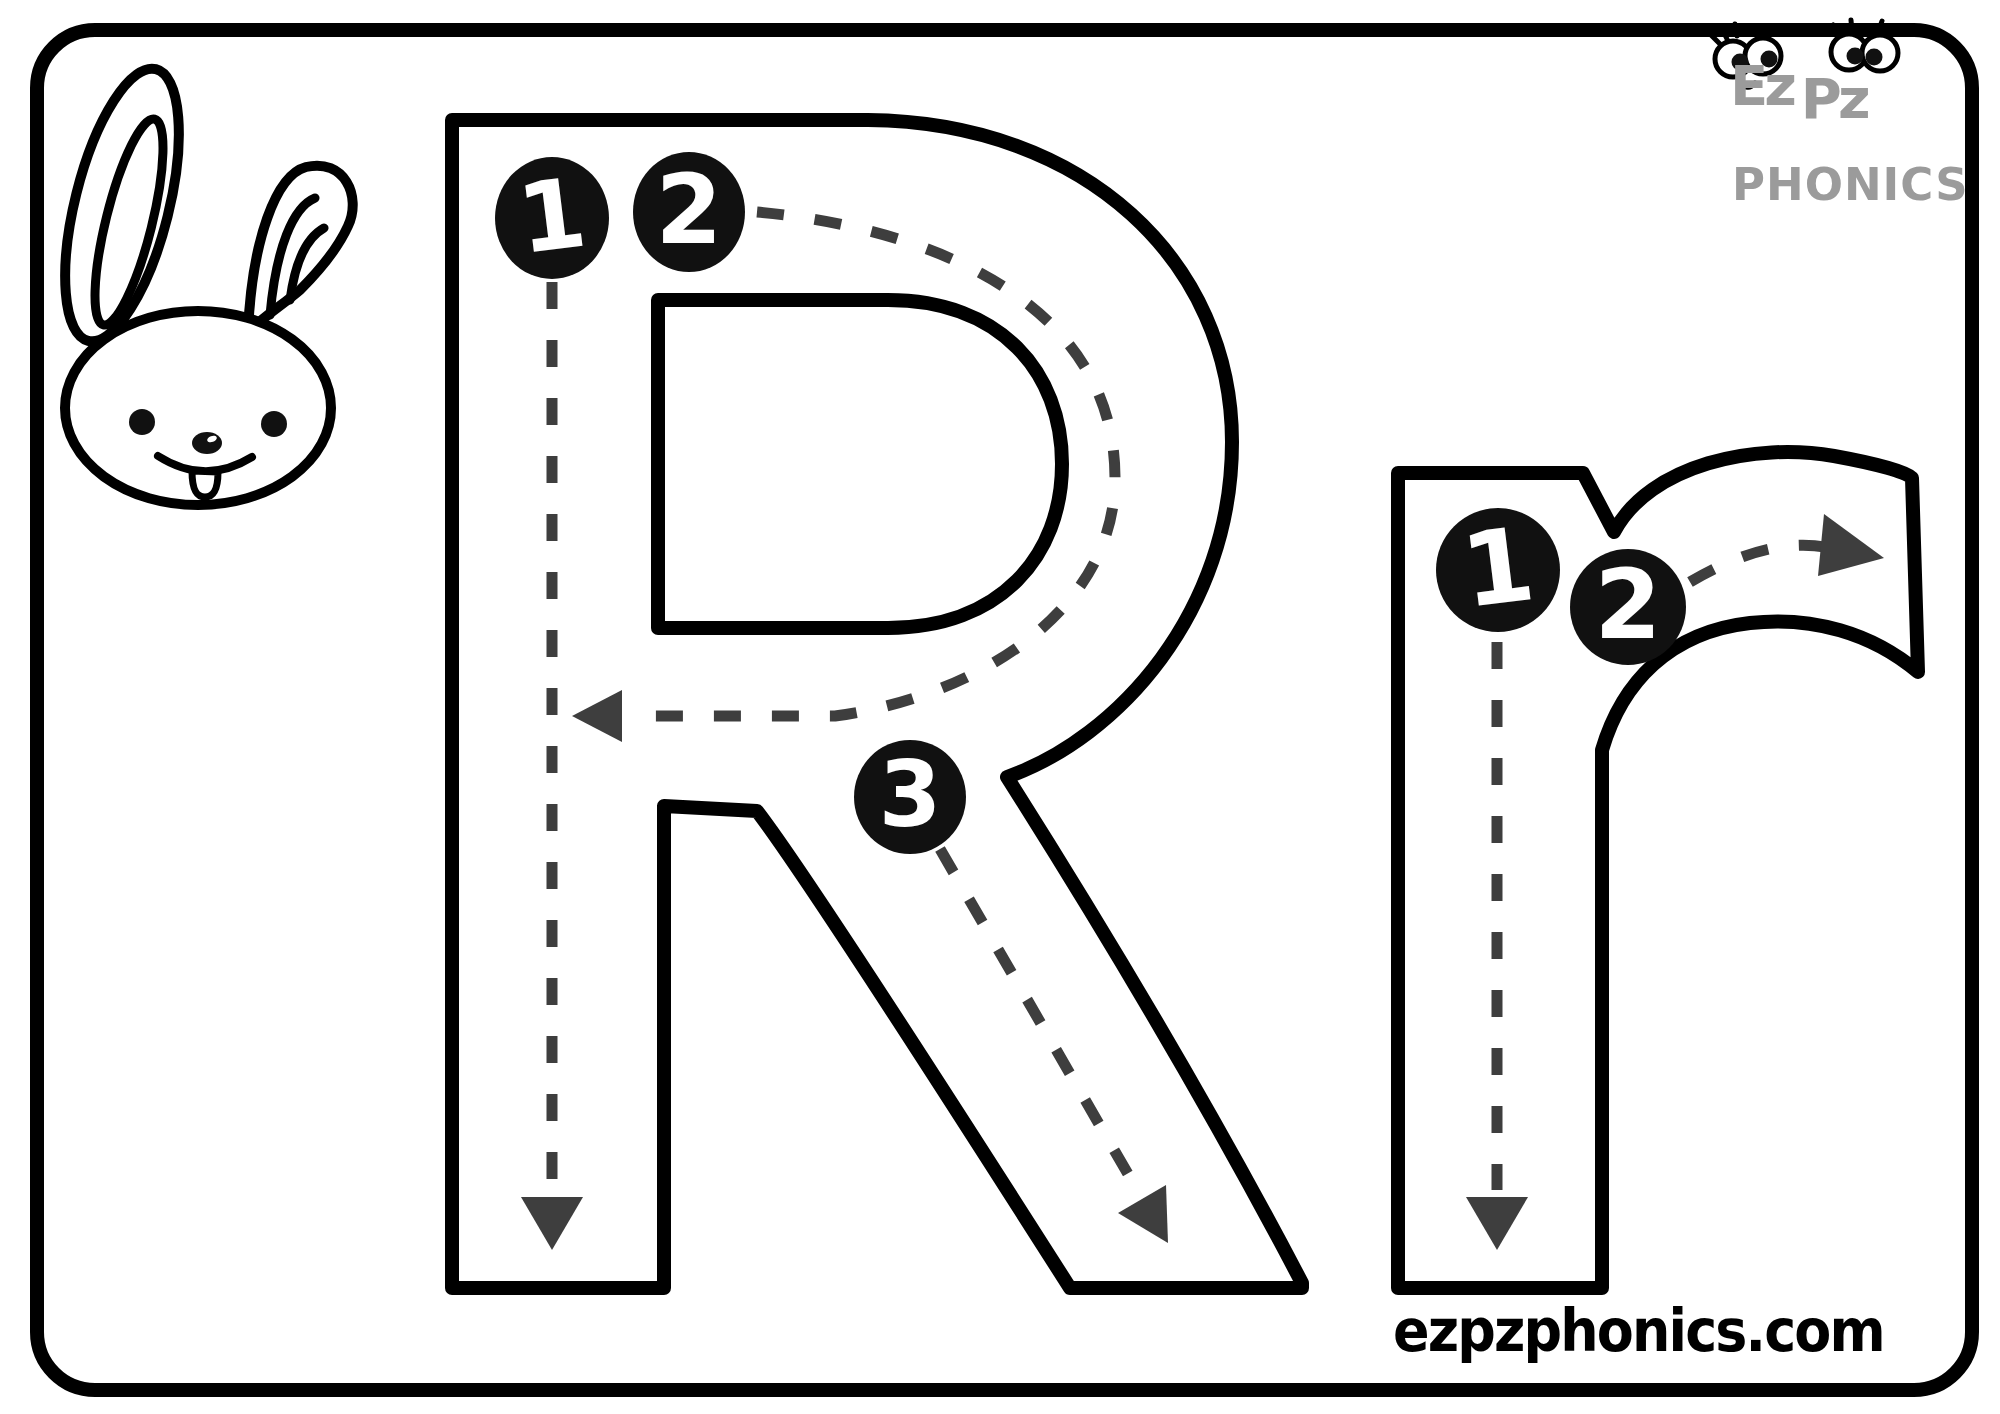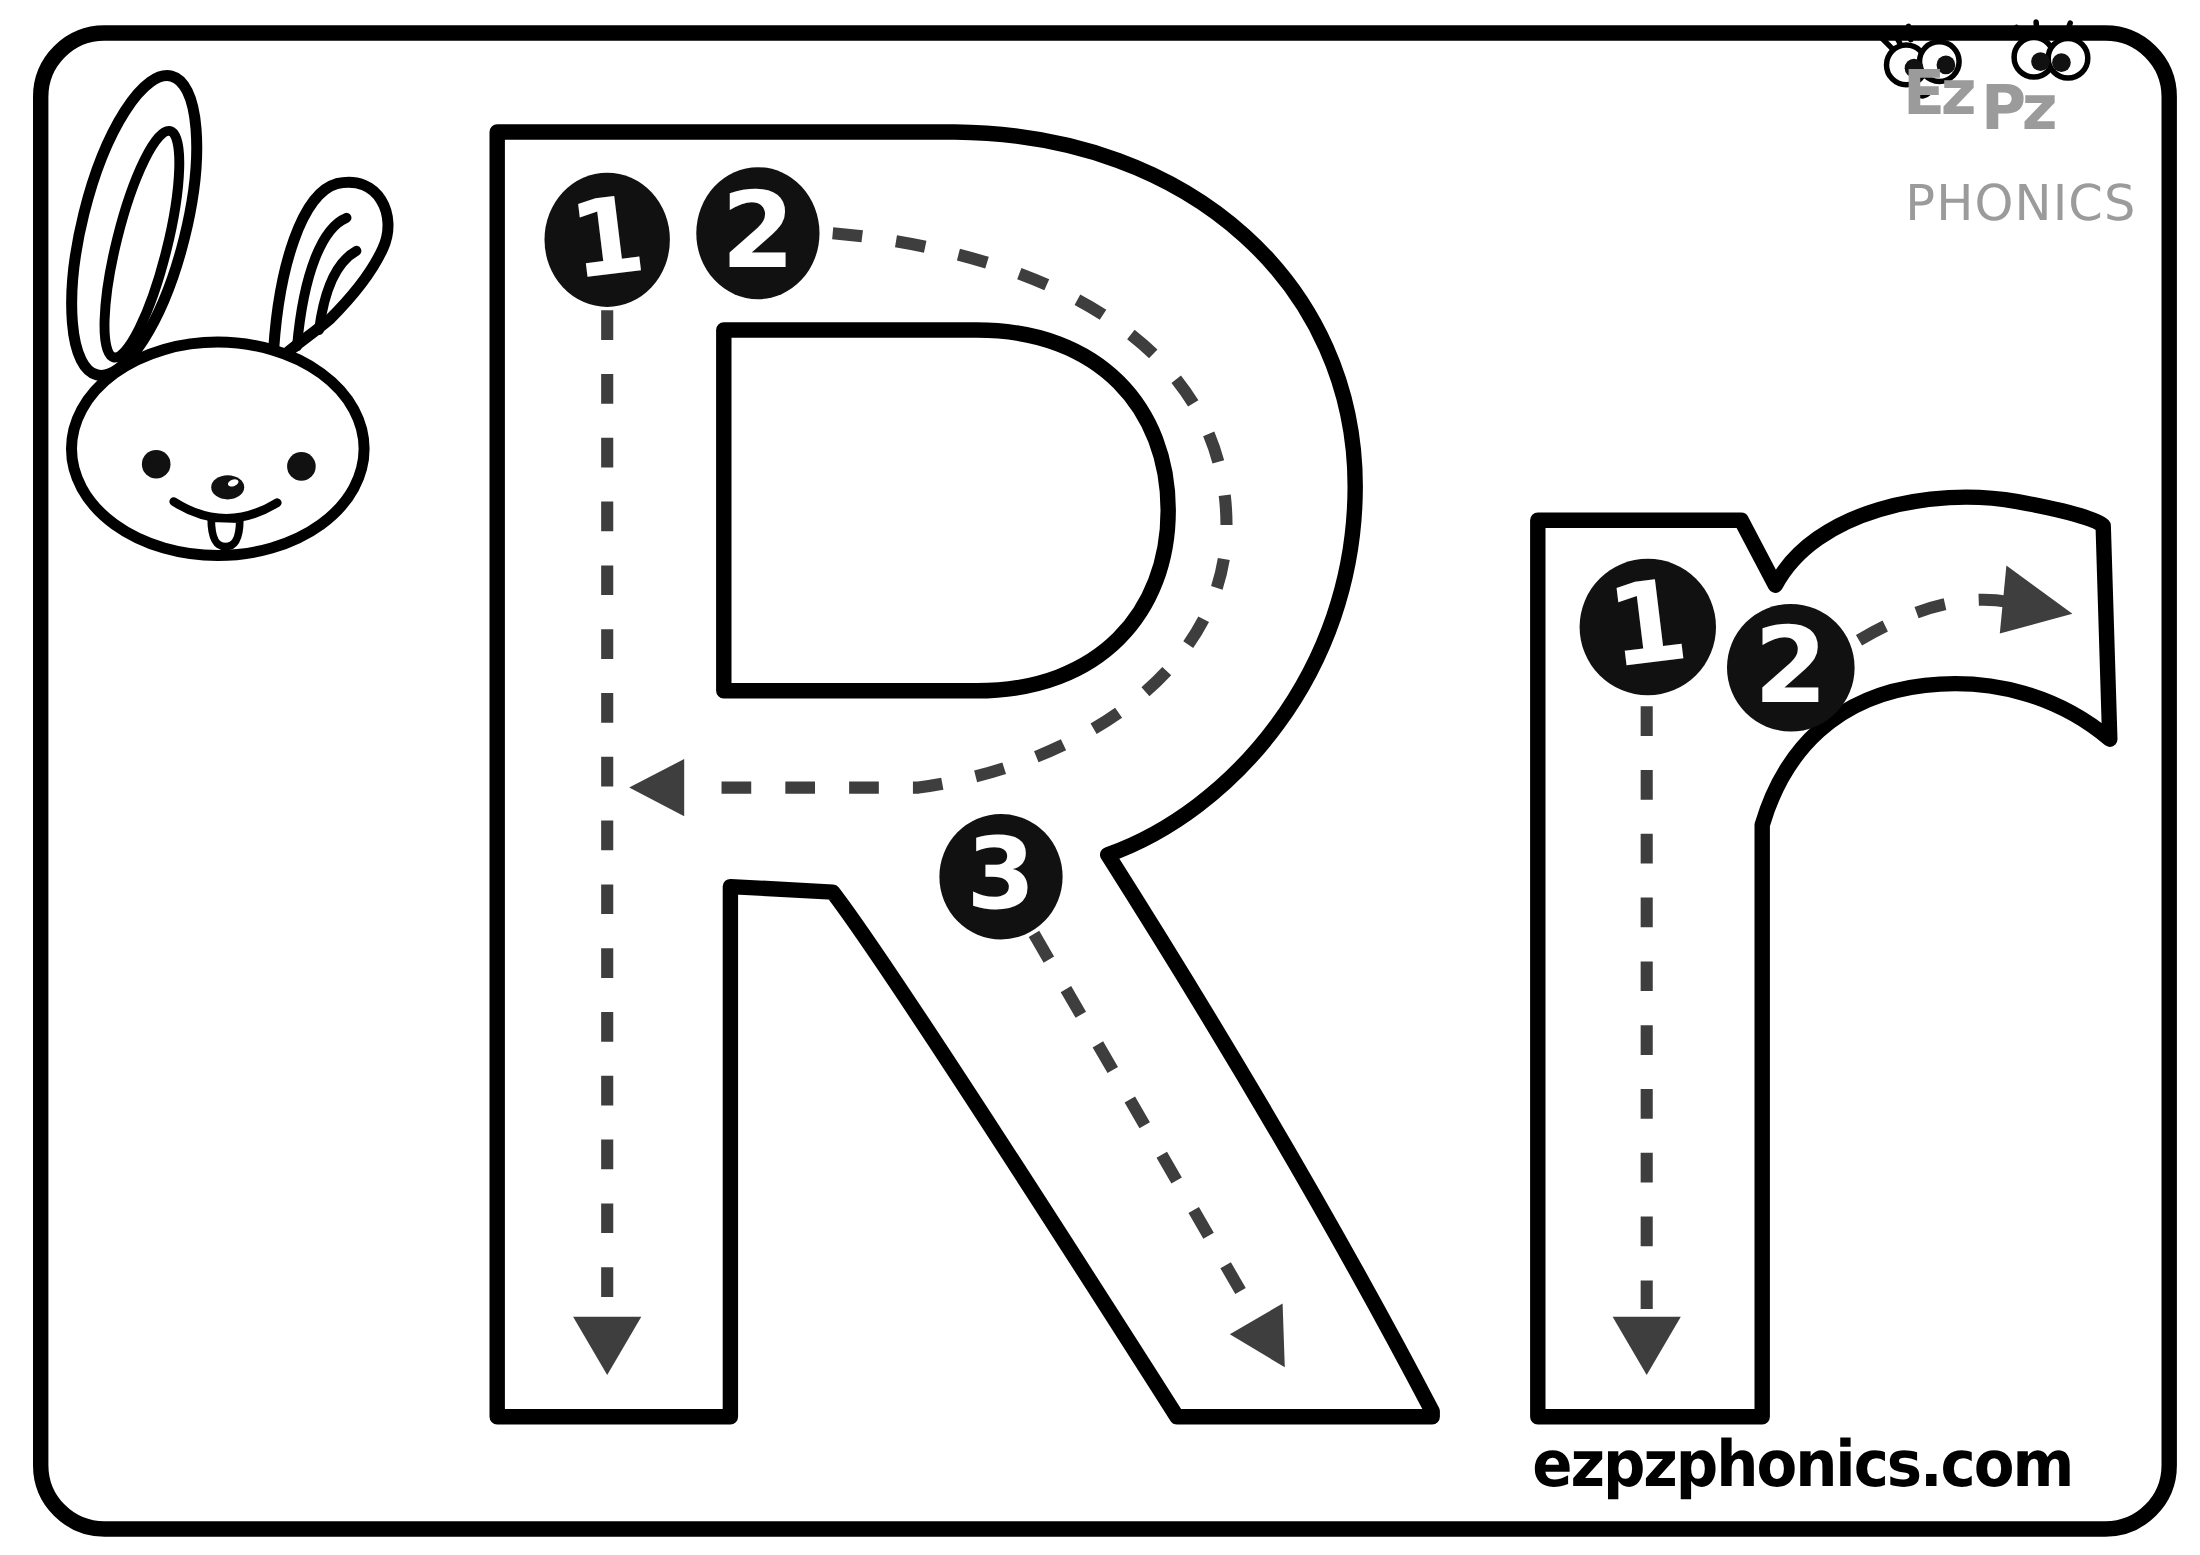--- a/index.html
+++ b/index.html
@@ -27,21 +27,21 @@
   }
   .logo-eyes{position:absolute;left:0;top:0;}
   .logo-ezpz{
     position:absolute;left:26px;top:44px;
     font-weight:bold;font-size:56px;line-height:1;letter-spacing:-4px;
     white-space:nowrap;
   }
   .logo-ezpz .pz{display:inline-block;position:relative;top:13px;margin-left:8px;}
   .logo-phonics{
     position:absolute;left:28px;top:148px;
-    font-weight:normal;font-size:45px;line-height:1;letter-spacing:1px;
+    font-weight:bold;font-size:45px;line-height:1;letter-spacing:1px;
     white-space:nowrap;
   }
   .footer-url{
     position:absolute;right:116px;top:1302px;
     font-weight:bold;font-size:58px;line-height:1;letter-spacing:-2px;
     color:#000000;
     transform:scaleX(0.93);transform-origin:100% 50%;
     white-space:nowrap;
   }
 </style>

